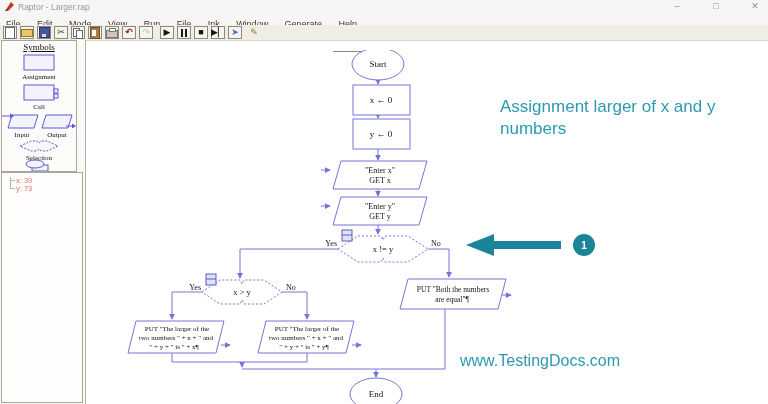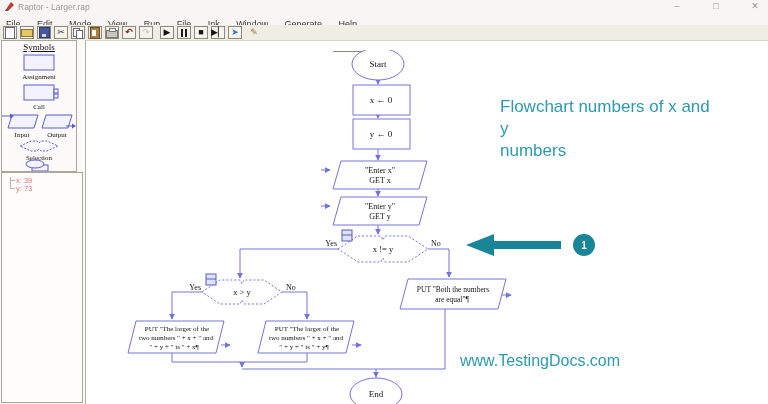--- a/index.html
+++ b/index.html
@@ -304,18 +304,18 @@
     <g>
       <polygon points="466,245 494,234 494,241 561,241 561,249 494,249 494,256" fill="#1a8598"></polygon>
     </g>
     <g>
       <circle cx="584" cy="245" r="11" fill="#1a8598"></circle>
       <text x="584" y="249" font-size="10" font-weight="bold" fill="#ffffff" text-anchor="middle">1</text>
     </g>
   </svg>
 
   <div class="teal-heading">
-    <div>Flowchart numbers of x and y</div>
+    <div>Assignment larger of x and y</div>
     <div>numbers</div>
   </div>
   <div class="teal-site">www.TestingDocs.com</div>
 
 </div>
 
 </body></html>

